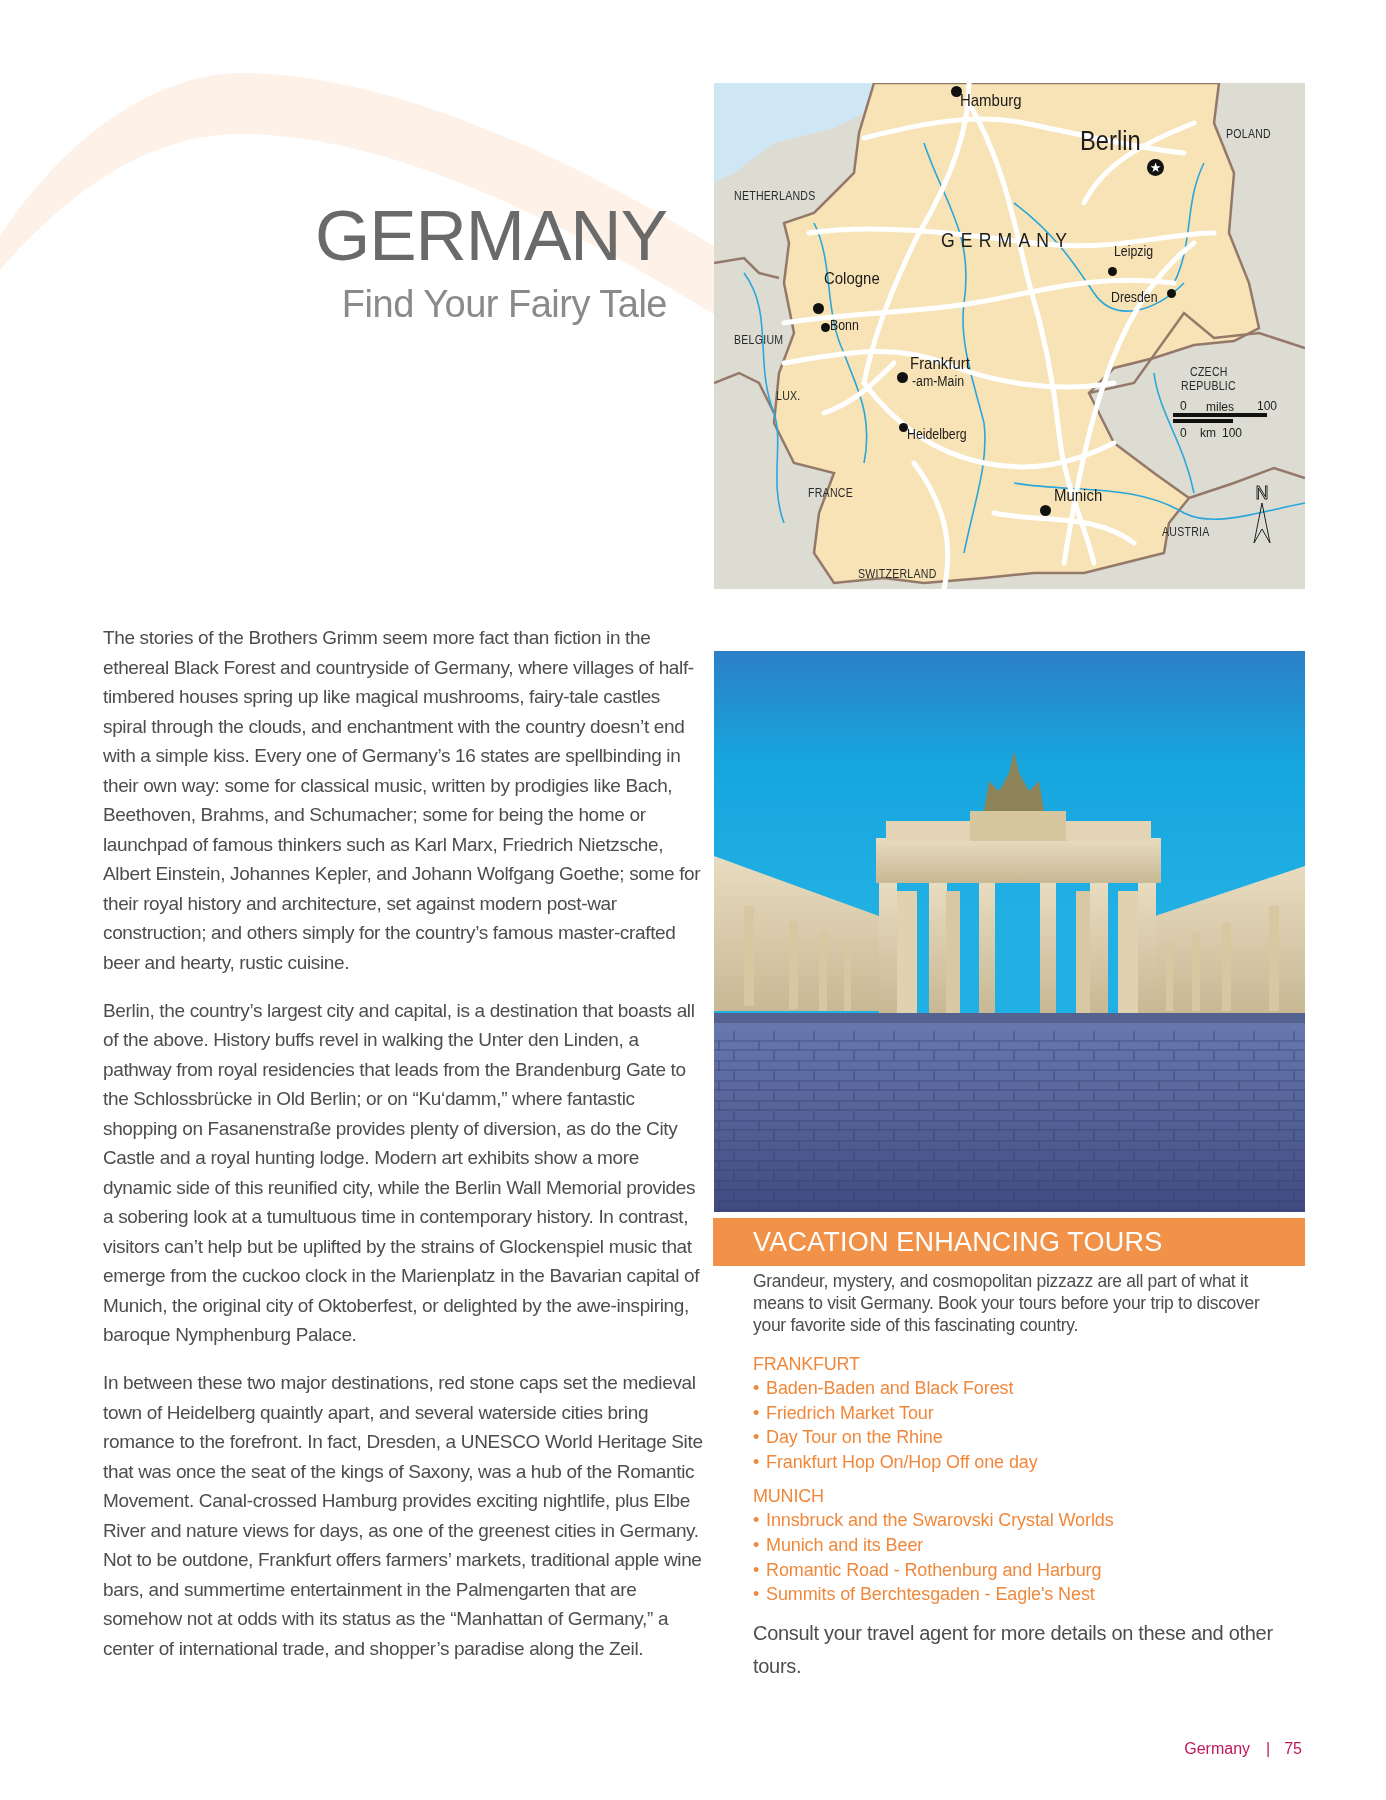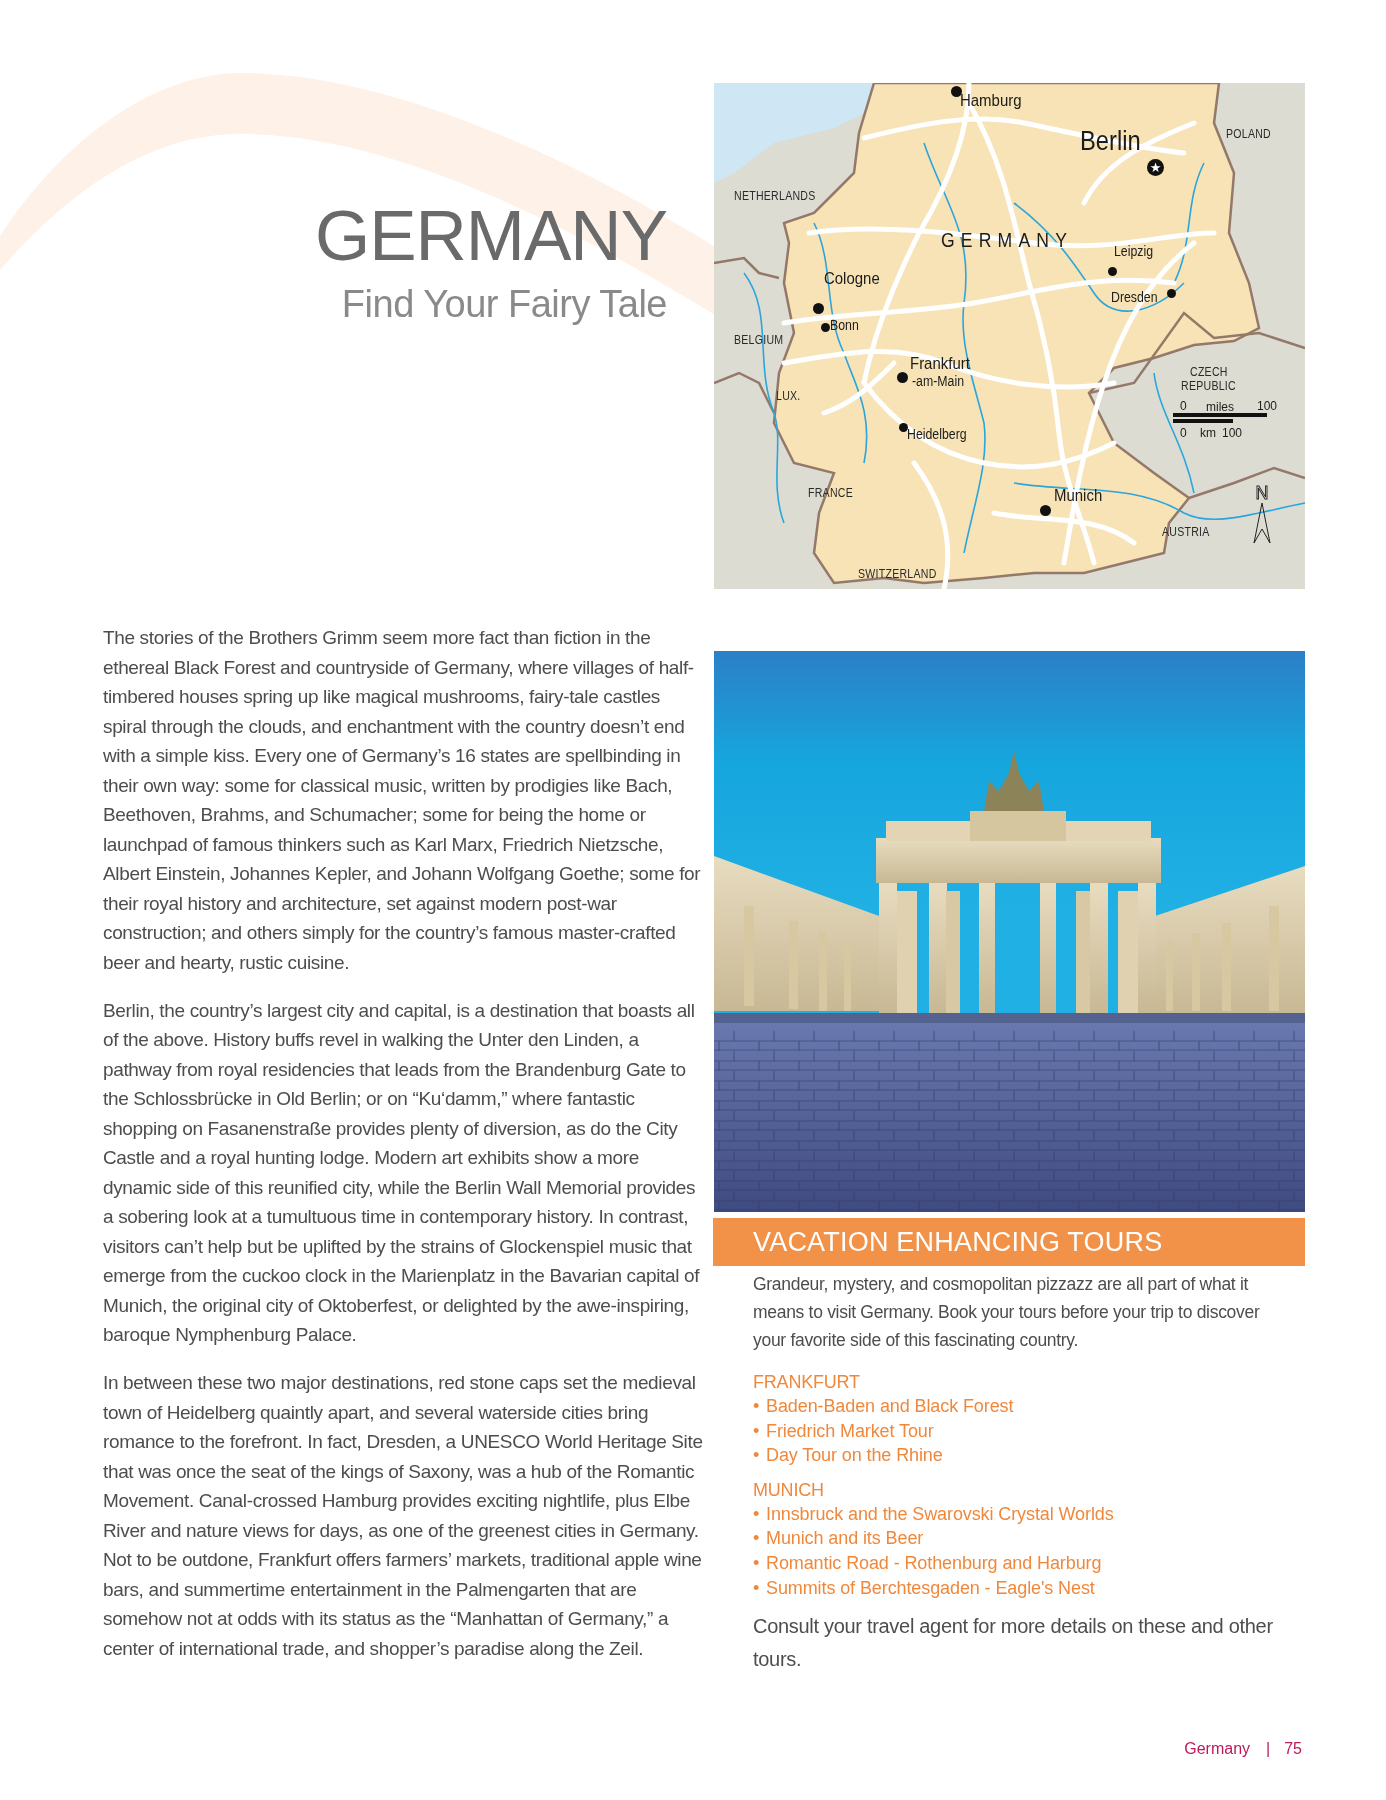--- a/index.html
+++ b/index.html
@@ -50,21 +50,21 @@
     .body-text p { margin: 0 0 18.5px 0; }
 
     .tours-header {
       position: absolute; left: 713px; top: 1218px; width: 592px; height: 48px;
       background: #f29148; color: #ffffff;
     }
     .tours-header span {
       position: absolute; left: 40px; top: 9px; font-size: 27px; letter-spacing: 0.2px; font-weight: 300;
     }
     .tours-body { position: absolute; left: 753px; top: 1270px; width: 540px; }
-    .tours-intro { font-size: 17.5px; line-height: 28px; color: #4d4d4d; margin: 0; letter-spacing: -0.3px; }
+    .tours-intro { font-size: 17.5px; line-height: 22px; color: #4d4d4d; margin: 0; letter-spacing: -0.3px; }
     .tours-region { font-size: 18px; color: #f0883c; margin: 16px 0 0 0; line-height: 24px; letter-spacing: -0.2px; }
     .tours-list { list-style: none; margin: 0; padding: 0; }
     .tours-list li { font-size: 18px; line-height: 24.6px; color: #f0883c; letter-spacing: -0.1px; }
     .tours-list li .bullet { display: inline-block; width: 13px; }
     .tours-outro { font-size: 20px; line-height: 33px; color: #4d4d4d; margin: 10px 0 0 0; letter-spacing: -0.3px; }
 
     .footer { position: absolute; right: 84px; top: 1740px; font-size: 16px; color: #be185d; }
     .footer .sep { margin: 0 14px 0 16px; }
   </style>
 </head>
@@ -251,20 +251,21 @@
 </div>
 
 <div class="tours-body">
   <p class="tours-intro">Grandeur, mystery, and cosmopolitan pizzazz are all part of what it means to visit Germany. Book your tours before your trip to discover your favorite side of this fascinating country.</p>
 
   <p class="tours-region">FRANKFURT</p>
   <ul class="tours-list">
     <li><span class="bullet">•</span><span>Baden-Baden and Black Forest</span></li>
     <li><span class="bullet">•</span><span>Friedrich Market Tour</span></li>
     <li><span class="bullet">•</span><span>Day Tour on the Rhine</span></li>
+    <li><span class="bullet">•</span><span>Frankfurt Hop On/Hop Off one day</span></li>
   </ul>
 
   <p class="tours-region" style="margin-top:10px;">MUNICH</p>
   <ul class="tours-list">
     <li><span class="bullet">•</span><span>Innsbruck and the Swarovski Crystal Worlds</span></li>
     <li><span class="bullet">•</span><span>Munich and its Beer</span></li>
     <li><span class="bullet">•</span><span>Romantic Road - Rothenburg and Harburg</span></li>
     <li><span class="bullet">•</span><span>Summits of Berchtesgaden - Eagle's Nest</span></li>
   </ul>
 

